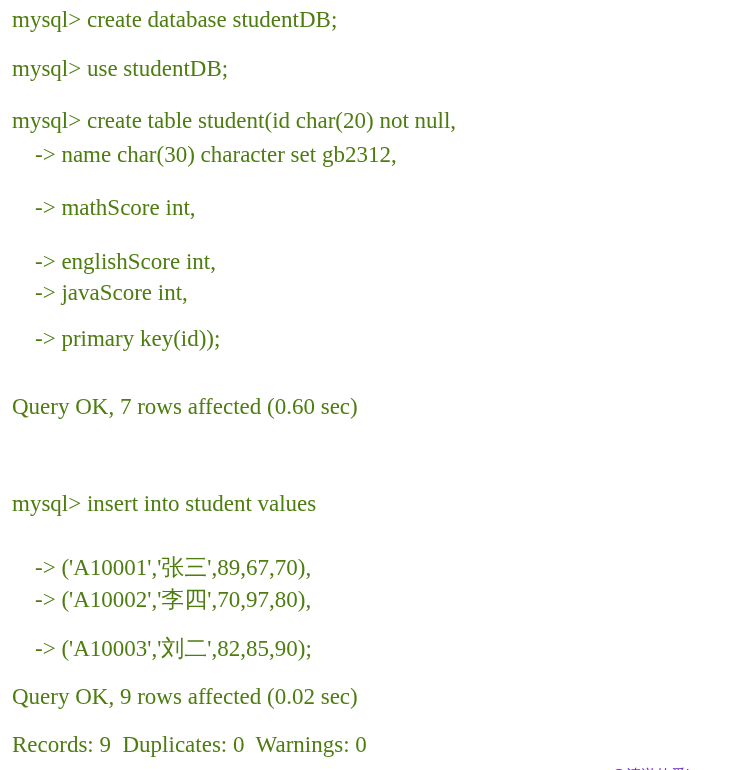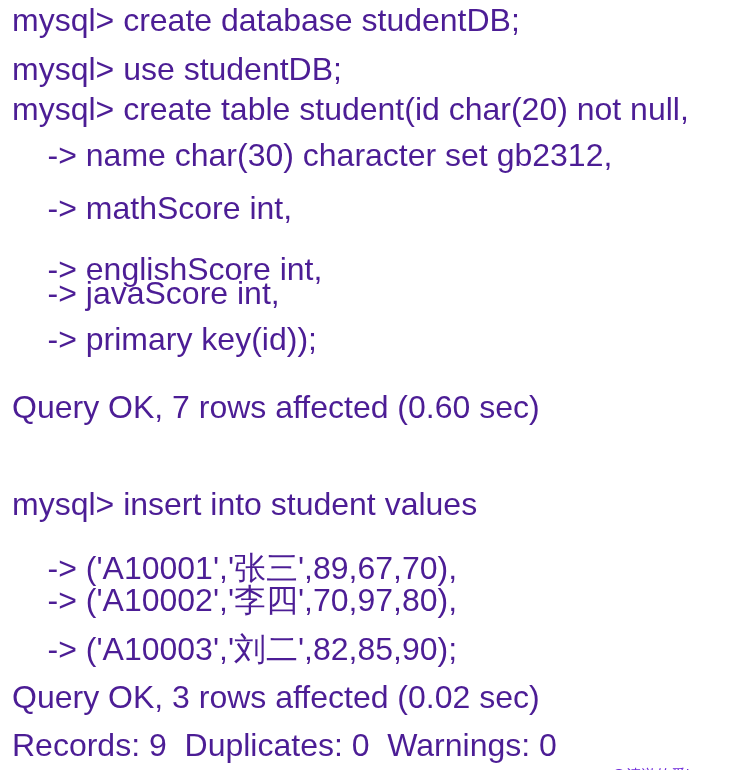--- a/index.html
+++ b/index.html
@@ -17,53 +17,53 @@
       position: absolute;
       left: 12px;
       top: 0;
       width: 718px;
     }
     .line {
       position: absolute;
       left: 0;
       height: 30px;
       white-space: pre;
-      font-family: Liberation Sans, sans-serif;
-      font-size: 32px;
+      font-family: Liberation Serif, serif;
+      font-size: 23px;
       line-height: 30px;
-      color: #4c1d95;
+      color: #4d7c0f;
       letter-spacing: 0px;
     }
     .watermark {
       position: absolute;
       left: 564px;
       top: 737px;
       font-family: "Liberation Sans", "DejaVu Sans", sans-serif;
       font-size: 15px;
       line-height: 20px;
       color: #6d28d9;
       white-space: pre;
       margin-top: 28px;
     }
   </style>
 </head>
 <body>
 
 <div class="terminal">
   <div class="line" style="top:5px">mysql&gt; create database studentDB;</div>
   <div class="line" style="top:54px">mysql&gt; use studentDB;</div>
-  <div class="line" style="top:94px">mysql&gt; create table student(id char(20) not null,</div>
+  <div class="line" style="top:106px">mysql&gt; create table student(id char(20) not null,</div>
   <div class="line" style="top:140px">    -&gt; name char(30) character set gb2312,</div>
   <div class="line" style="top:193px">    -&gt; mathScore int,</div>
-  <div class="line" style="top:254px">    -&gt; englishScore int,</div>
+  <div class="line" style="top:247px">    -&gt; englishScore int,</div>
   <div class="line" style="top:278px">    -&gt; javaScore int,</div>
   <div class="line" style="top:324px">    -&gt; primary key(id));</div>
   <div class="line" style="top:392px">Query OK, 7 rows affected (0.60 sec)</div>
   <div class="line" style="top:440px"></div>
   <div class="line" style="top:489px">mysql&gt; insert into student values</div>
   <div class="line" style="top:553px">    -&gt; ('A10001','张三',89,67,70),</div>
   <div class="line" style="top:585px">    -&gt; ('A10002','李四',70,97,80),</div>
   <div class="line" style="top:634px">    -&gt; ('A10003','刘二',82,85,90);</div>
-  <div class="line" style="top:682px">Query OK, 3 rows affected (0.02 sec)</div>
+  <div class="line" style="top:682px">Query OK, 9 rows affected (0.02 sec)</div>
   <div class="line" style="top:730px">Records: 9  Duplicates: 0  Warnings: 0</div>
 </div>
 
 <div class="watermark">CSDN @清澈的爱i</div>
 
 </body></html>

